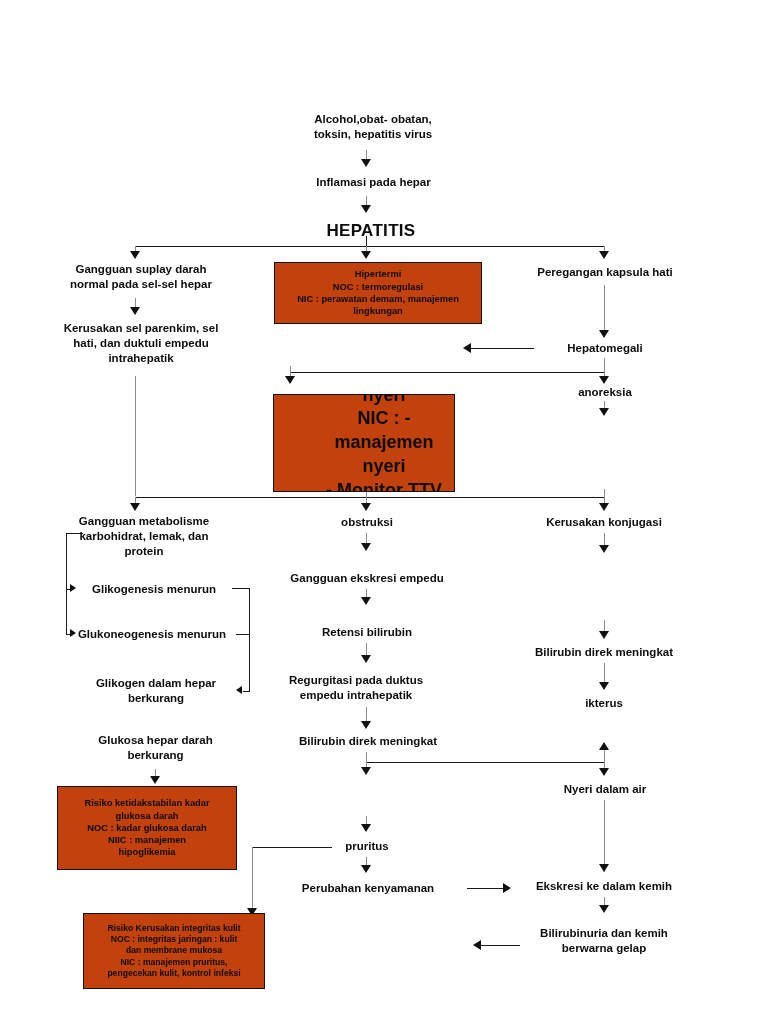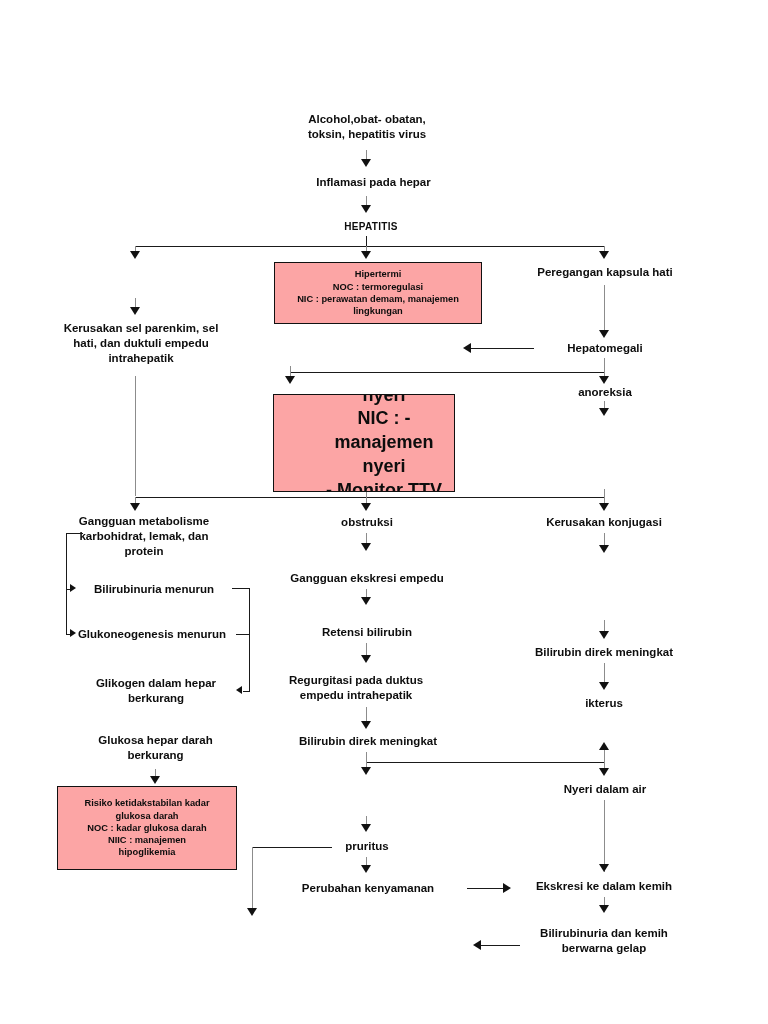--- a/index.html
+++ b/index.html
@@ -22,27 +22,27 @@
   
   .node {
     position: absolute;
     text-align: center;
     line-height: 1.30;
     color: #0d0d0d;
     white-space: pre-line;
   }
   .n-reg   { font-size: 11.5px; font-weight: 600; }
   .n-small { font-size: 9.5px;  font-weight: 600; }
-  .n-bold  { font-size: 10px; font-weight: 700; letter-spacing: .3px; }
+  .n-bold  { font-size: 17px; font-weight: 700; letter-spacing: .3px; }
 
   
   .boxnode {
     position: absolute;
     border: 1.6px solid #111111;
-    background: #fca5a5;
+    background: #c2410c;
     text-align: center;
     line-height: 1.32;
     color: #0d0d0d;
     white-space: pre-line;
     display: flex;
     align-items: center;
     justify-content: center;
     padding: 3px 5px;
     overflow: hidden;
   }
@@ -100,21 +100,21 @@
     border-top: 4.5px solid transparent;
     border-bottom: 4.5px solid transparent;
     border-right: 6.5px solid #111111;
   }
 </style>
 </head>
 <body>
 
 <div id="canvas">
 
-  <div class="node n-reg" style="left:272px; top:112px; width:190px;">Alcohol,obat- obatan,
+  <div class="node n-reg" style="left:278px; top:112px; width:190px;">Alcohol,obat- obatan,
 toksin, hepatitis virus</div>
 
   <div class="vline" style="left:366px; top:150px; height:12px;"></div>
   <div class="arr arr-down" style="left:361px; top:159px;"></div>
 
   <div class="node n-reg" style="left:276px; top:175px; width:195px;">Inflamasi pada hepar</div>
 
   <div class="vline" style="left:366px; top:196px; height:12px;"></div>
   <div class="arr arr-down" style="left:361px; top:205px;"></div>
 
@@ -122,20 +122,22 @@
 
   <div class="vline dark" style="left:366px; top:236px; height:10px;"></div>
   <div class="hline dark" style="left:135px; top:246px; width:469px;"></div>
   <div class="vline" style="left:135px; top:246px; height:8px;"></div>
   <div class="vline" style="left:366px; top:246px; height:8px;"></div>
   <div class="vline" style="left:604px; top:246px; height:8px;"></div>
   <div class="arr arr-down" style="left:130px; top:251px;"></div>
   <div class="arr arr-down" style="left:361px; top:251px;"></div>
   <div class="arr arr-down" style="left:599px; top:251px;"></div>
 
+  <div class="node n-reg" style="left:55px; top:262px; width:172px;">Gangguan suplay darah
+normal pada sel-sel hepar</div>
 
   <div class="vline" style="left:135px; top:298px; height:12px;"></div>
   <div class="arr arr-down" style="left:130px; top:307px;"></div>
 
   <div class="node n-reg" style="left:52px; top:321px; width:178px;">Kerusakan sel parenkim, sel
 hati, dan duktuli empedu
 intrahepatik</div>
 
   <div class="vline" style="left:135px; top:376px; height:120px;"></div>
 
@@ -193,21 +195,21 @@
 karbohidrat, lemak, dan
 protein</div>
 
   <div class="hline dark" style="left:66px; top:533px; width:17px;"></div>
   <div class="vline dark" style="left:66px; top:533px; height:102px;"></div>
   <div class="hline dark" style="left:66px; top:589px; width:6px;"></div>
   <div class="arr arr-sm arr-right" style="left:70px; top:584px;"></div>
   <div class="hline dark" style="left:66px; top:634px; width:6px;"></div>
   <div class="arr arr-sm arr-right" style="left:70px; top:629px;"></div>
 
-  <div class="node n-reg" style="left:78px; top:582px; width:152px;">Bilirubinuria menurun</div>
+  <div class="node n-reg" style="left:78px; top:582px; width:152px;">Glikogenesis menurun</div>
 
   <div class="node n-reg" style="left:67px; top:627px; width:170px;">Glukoneogenesis menurun</div>
 
   <div class="hline dark" style="left:232px; top:588px; width:18px;"></div>
   <div class="vline dark" style="left:249px; top:588px; height:104px;"></div>
   <div class="hline dark" style="left:236px; top:634px; width:14px;"></div>
   <div class="hline dark" style="left:243px; top:691px; width:7px;"></div>
   <div class="arr arr-sm arr-left" style="left:236px; top:686px;"></div>
 
   <div class="node n-reg" style="left:76px; top:676px; width:160px;">Glikogen dalam hepar
@@ -267,20 +269,27 @@
 
   <div class="vline" style="left:366px; top:857px; height:13px;"></div>
   <div class="arr arr-down" style="left:361px; top:865px;"></div>
 
   <div class="node n-reg" style="left:287px; top:881px; width:162px;">Perubahan kenyamanan</div>
 
   <div class="hline dark" style="left:467px; top:888px; width:40px;"></div>
   <div class="arr arr-right" style="left:503px; top:883px;"></div>
 
 
+  <div class="boxnode b-small" style="left:83px; top:913px; width:182px; height:76px;">
+    <span class="inner">Risiko Kerusakan  integritas kulit
+NOC : integritas jaringan : kulit
+dan membrane mukosa
+NIC : manajemen pruritus,
+pengecekan kulit, kontrol infeksi</span>
+  </div>
 
   <div class="node n-reg" style="left:524px; top:515px; width:160px;">Kerusakan konjugasi</div>
 
   <div class="vline" style="left:604px; top:533px; height:16px;"></div>
   <div class="arr arr-down" style="left:599px; top:545px;"></div>
 
 
   <div class="vline" style="left:604px; top:620px; height:16px;"></div>
   <div class="arr arr-down" style="left:599px; top:631px;"></div>
 

